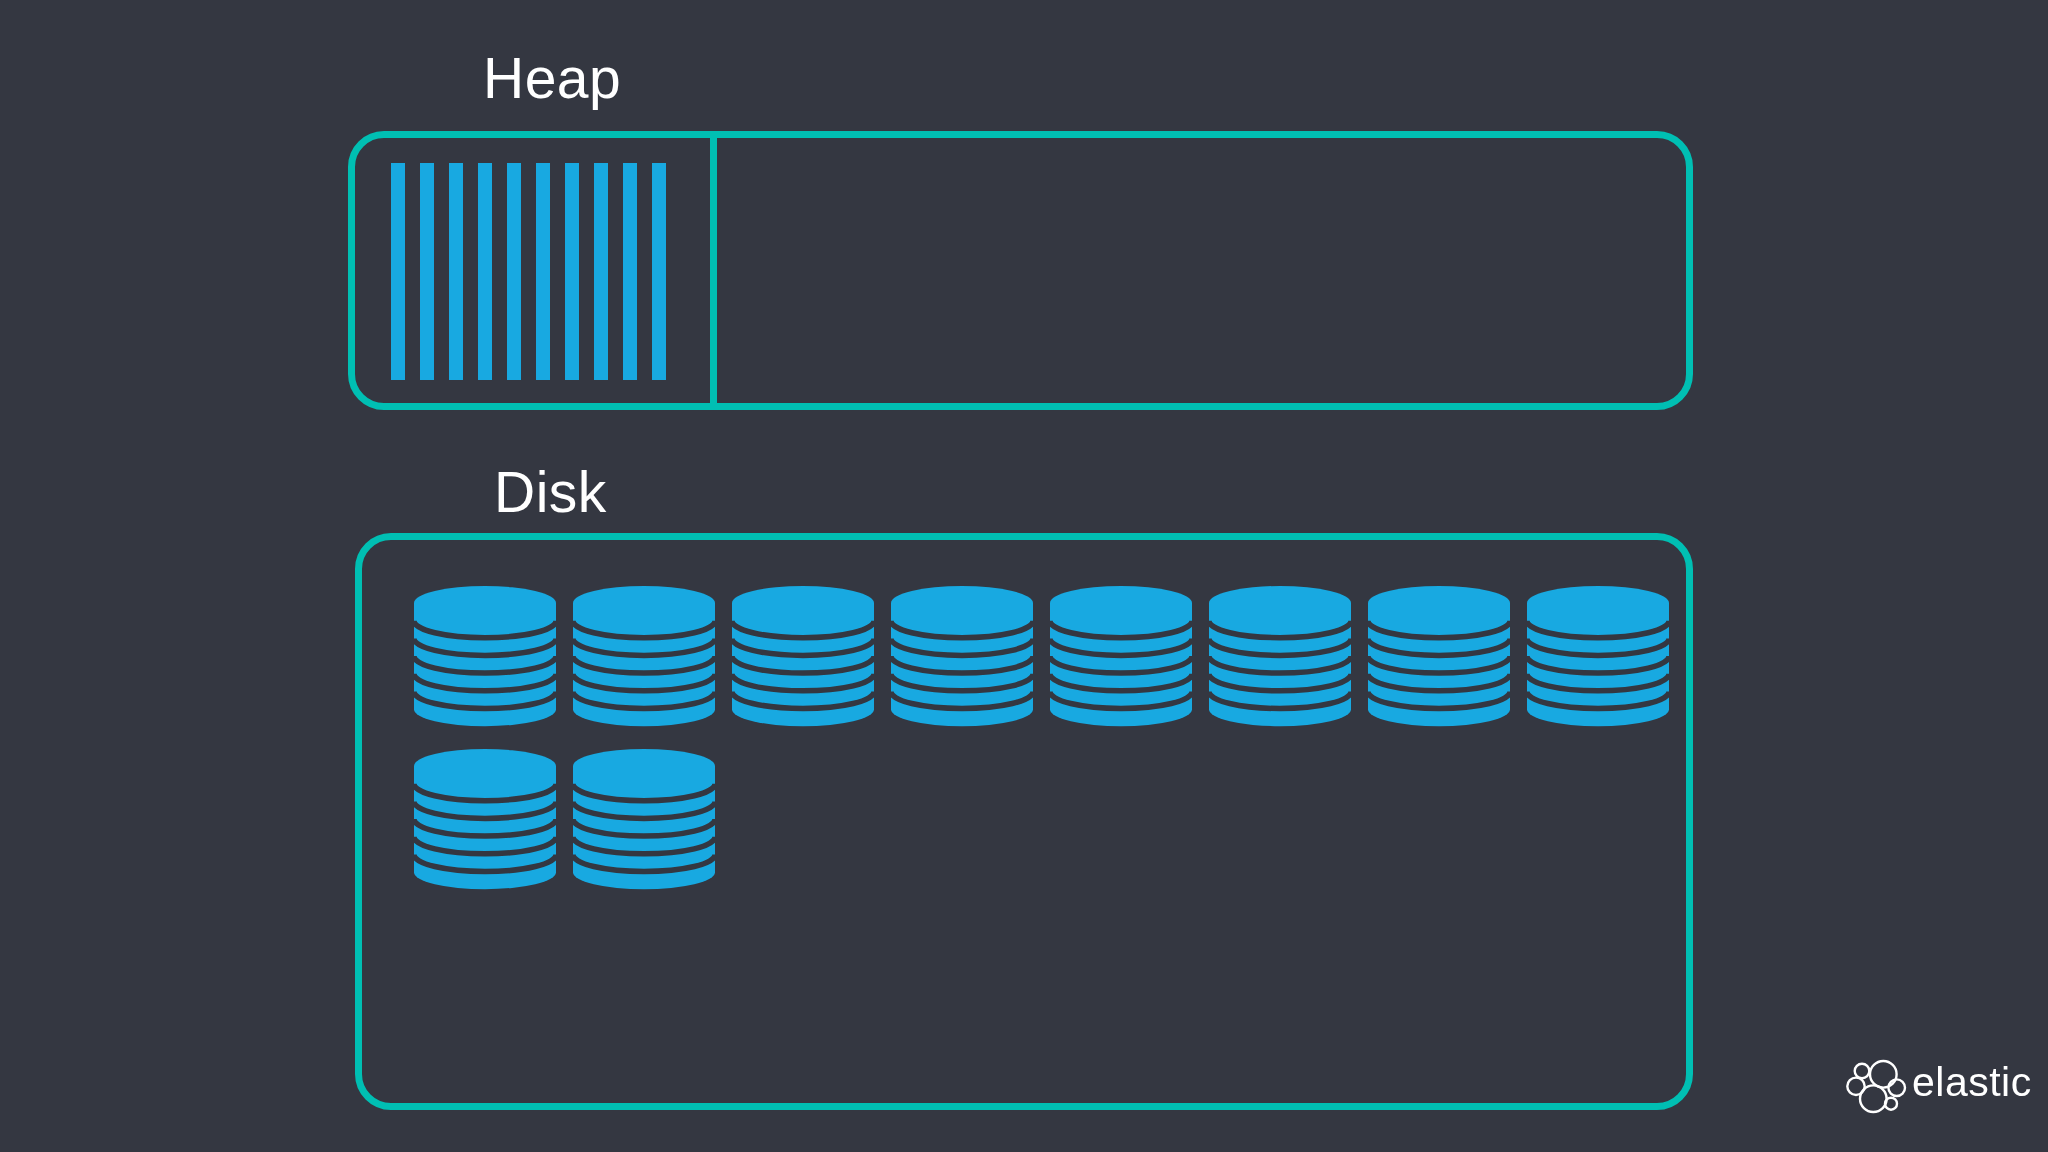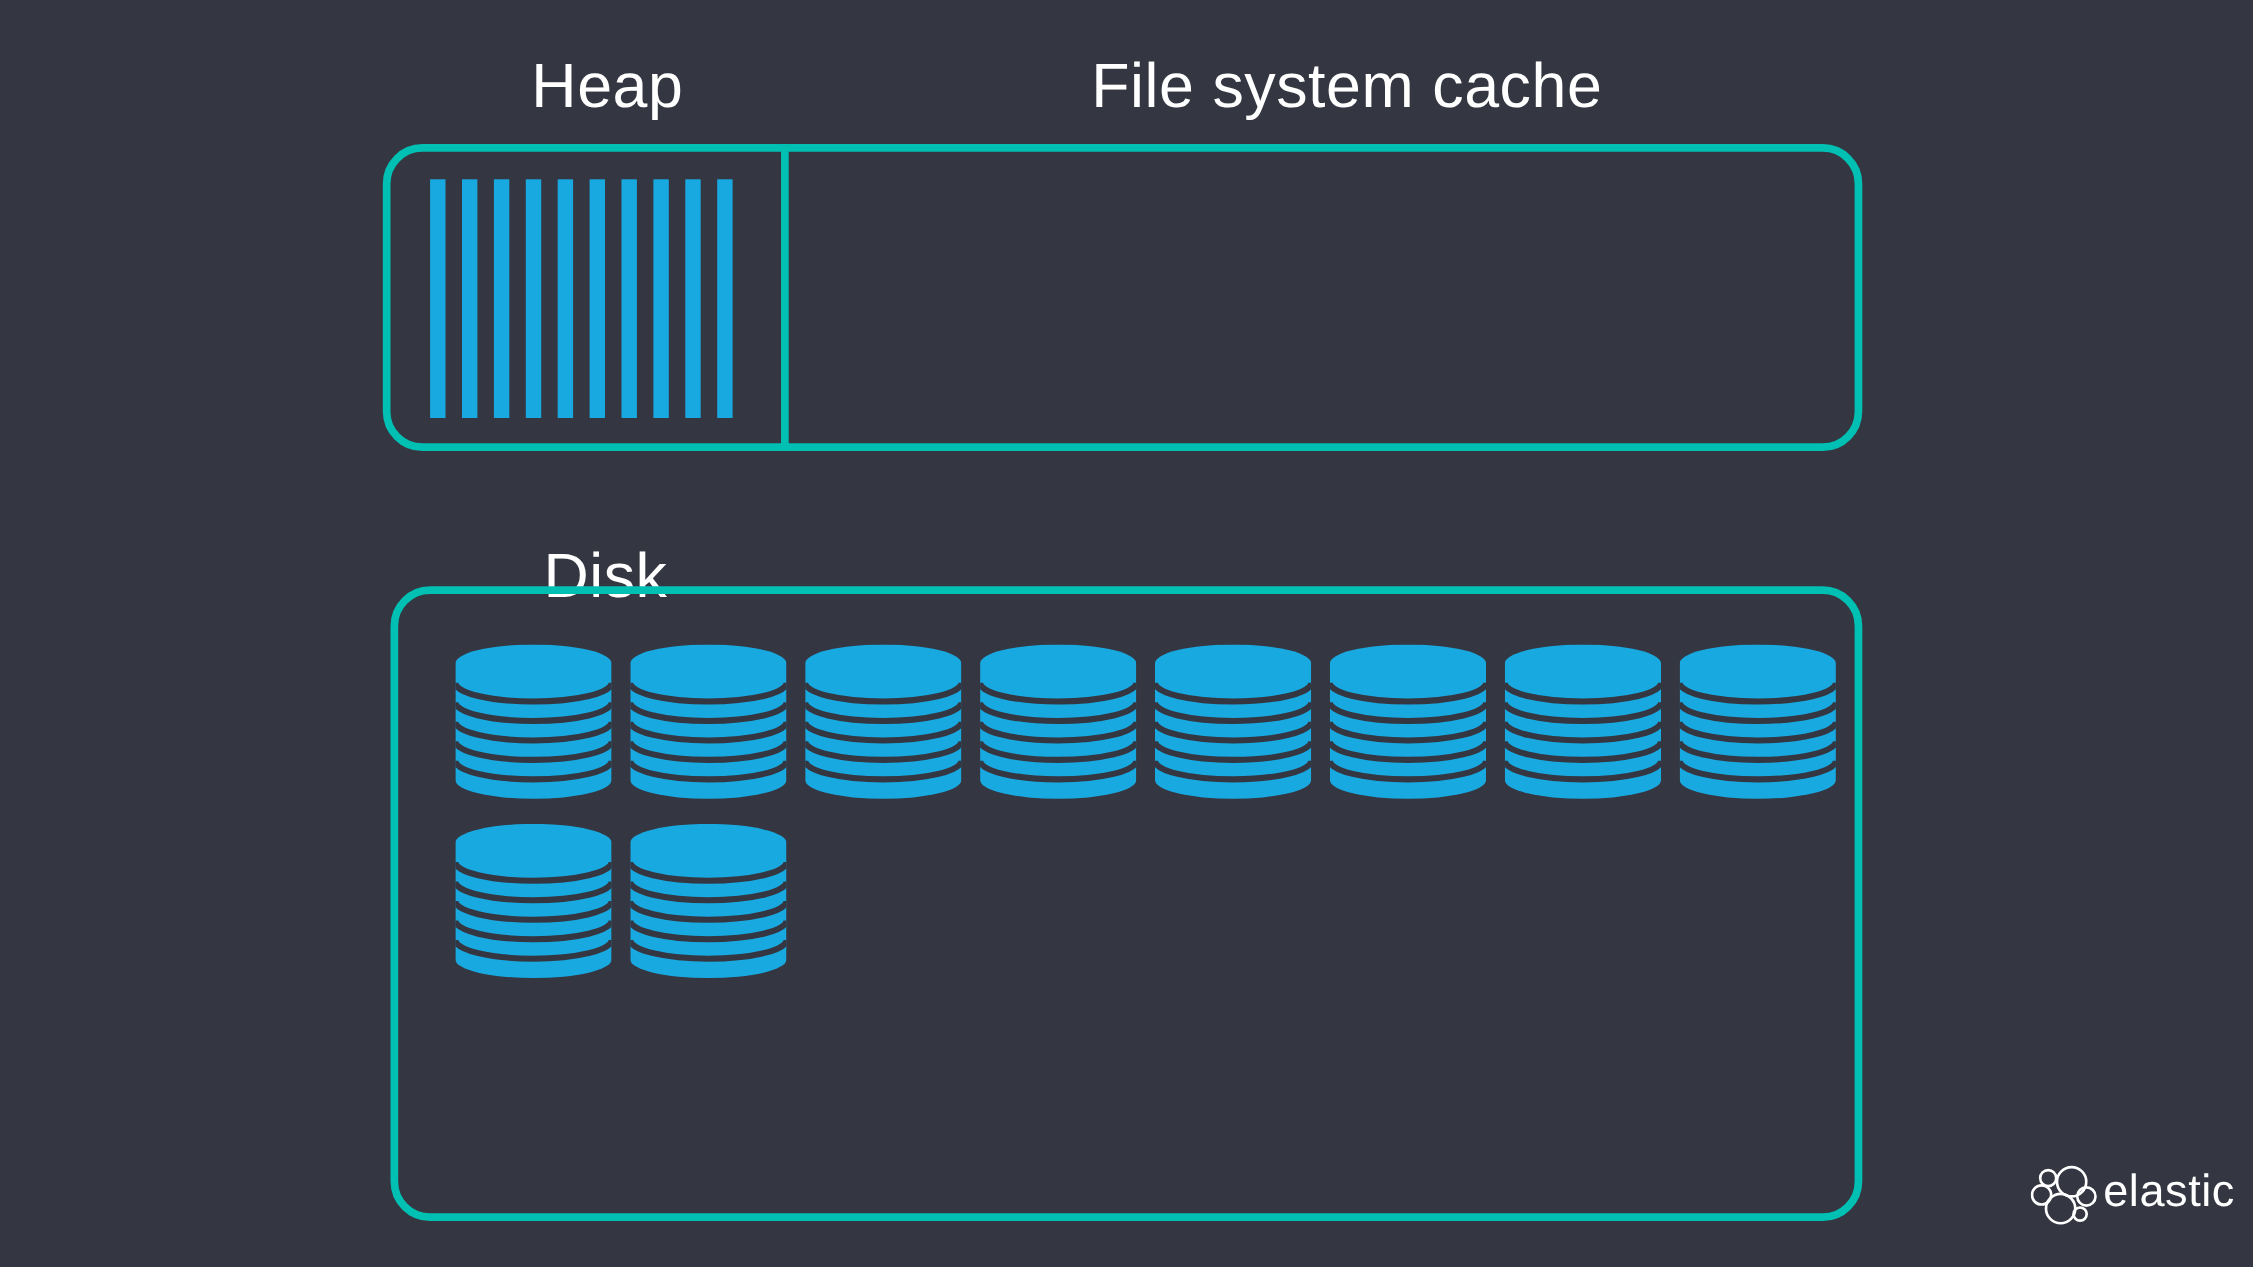--- a/index.html
+++ b/index.html
@@ -88,23 +88,22 @@
     font-weight: 400;
   }
 </style>
 </head>
 <body>
 
 <div class="canvas" style="--bg: #343741; --outline: #00BFB3; --fill: #18A9E1; --text: #ffffff;">
 
   <div class="label" style="left:483px; top:50px;">Heap</div>
 
-  <div class="label" style="left:992px; top:50px;">File system cache</div>
-
-  <div class="label" style="left:494px; top:464px;margin-top:32px;">Disk</div>
+
+  <div class="label" style="left:494px; top:464px;">Disk</div>
 
   <div class="outline-box memory-box"></div>
   <div class="memory-divider"></div>
   <div class="heap-region"></div>
   <div class="cache-region"></div>
 
   <div class="heap-segments">
       <div class="heap-bar"></div>
       <div class="heap-bar"></div>
       <div class="heap-bar"></div>

